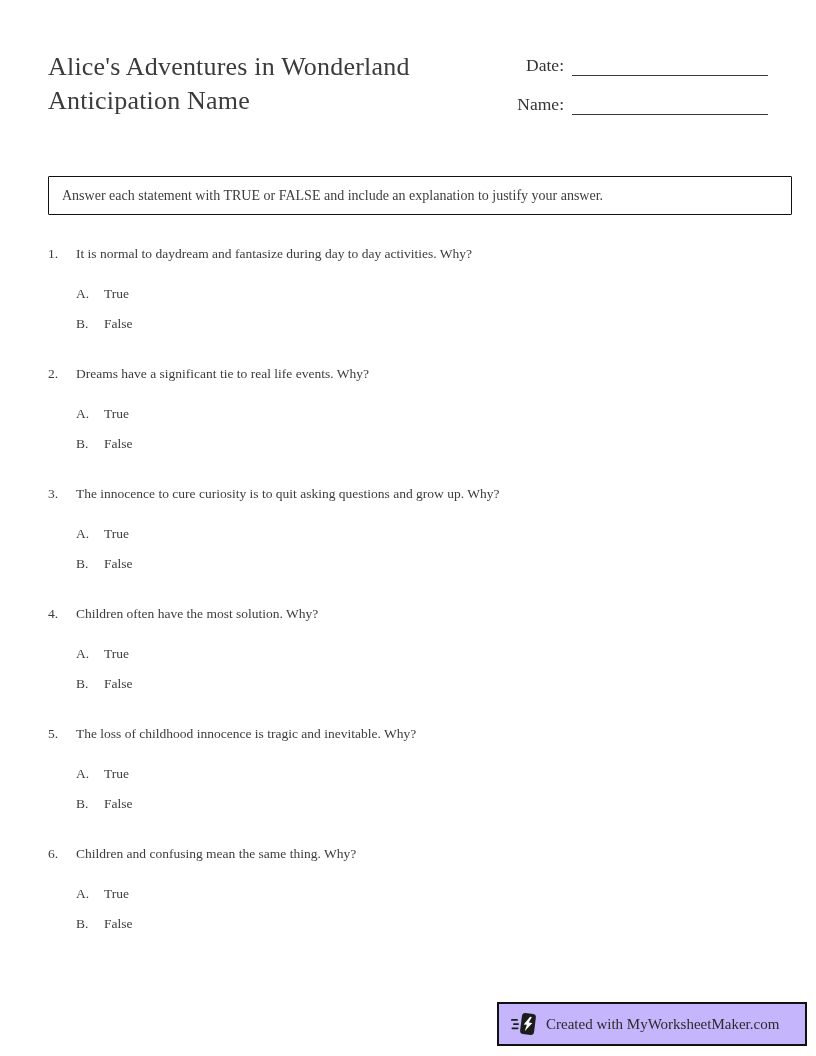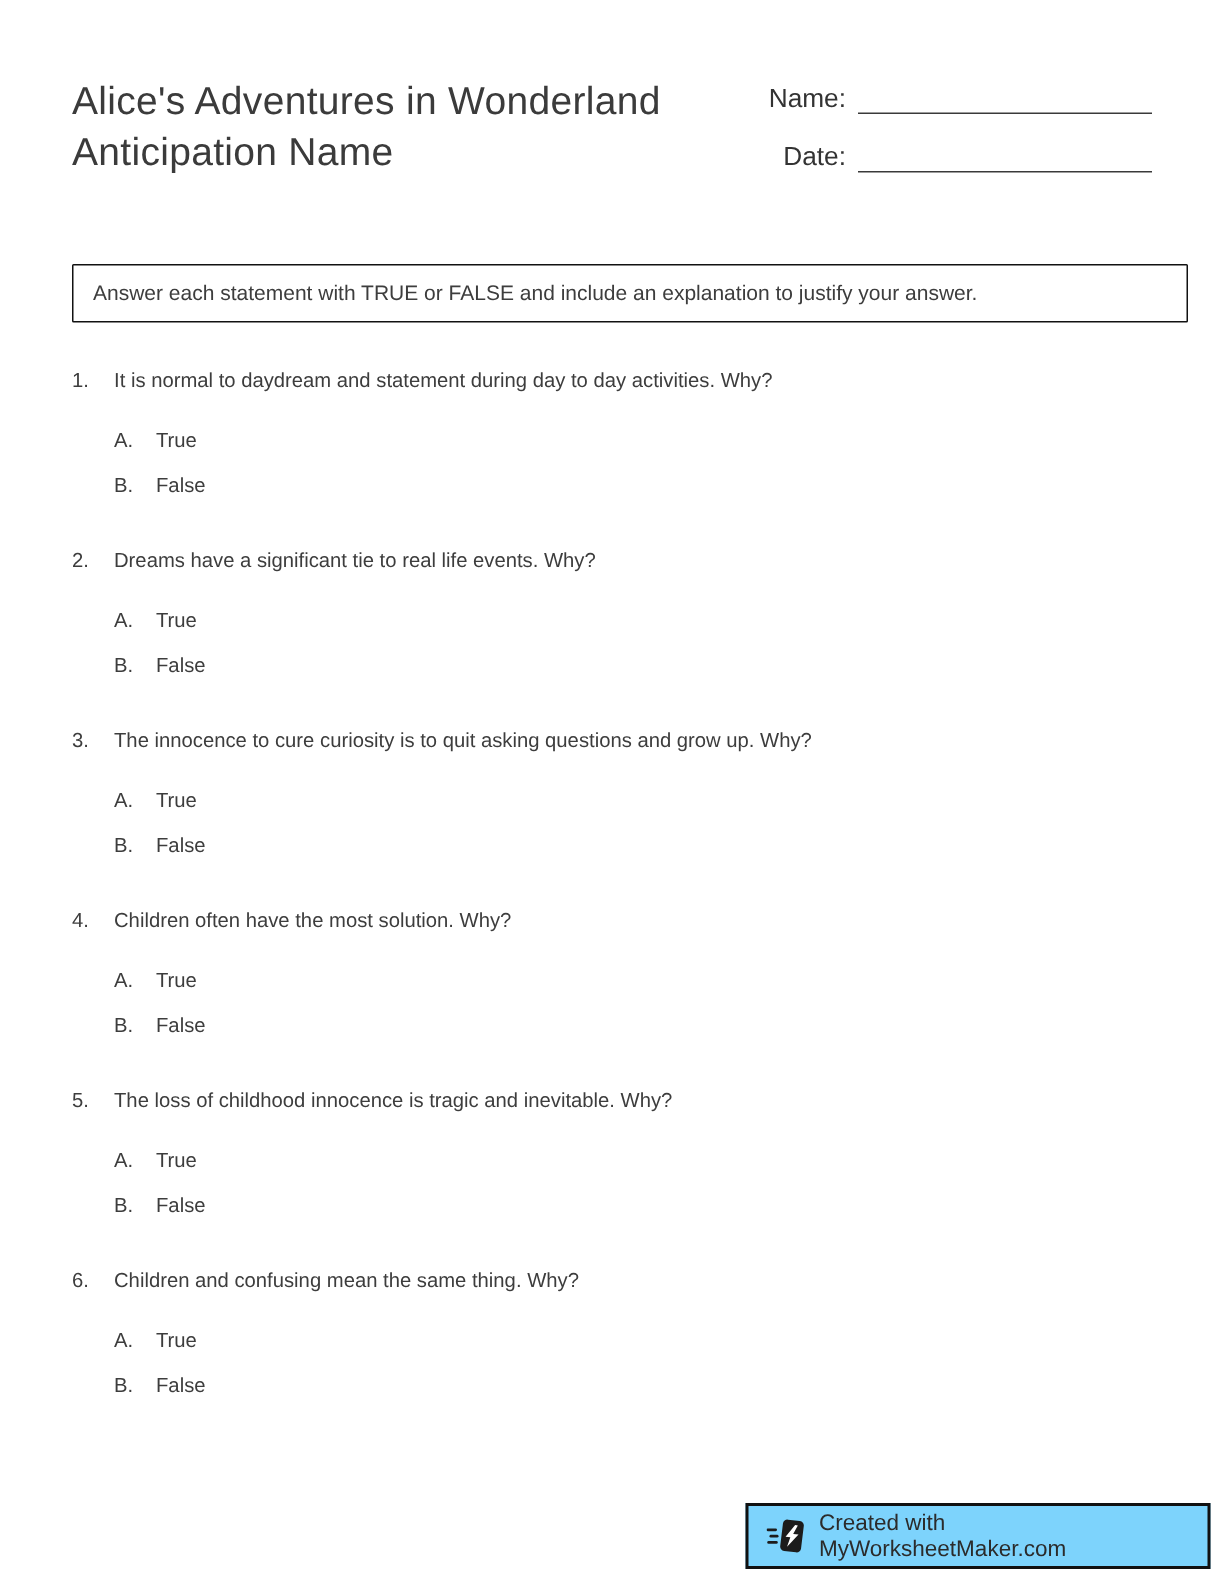--- a/index.html
+++ b/index.html
@@ -2,21 +2,21 @@
 <html><head>
 <meta charset="utf-8">
 <style>
   * { margin: 0; padding: 0; box-sizing: border-box; }
   html, body { background: #ffffff; }
   .page {
     position: relative;
     width: 816px;
     height: 1056px;
     background: #ffffff;
-    font-family: Liberation Sans, sans-serif;
+    font-family: Liberation Serif, serif;
     color: #3d3d3d;
     overflow: hidden;
   }
   
   .header {
     display: flex;
     justify-content: space-between;
     align-items: flex-start;
     margin: 50px 48px 0 48px;
   }
@@ -68,58 +68,58 @@
   .option + .option { margin-top: 10px; }
   .opt-letter { width: 28px; flex: 0 0 28px; }
   
   .footer-credit {
     position: absolute;
     right: 9px;
     bottom: 10px;
     width: 310px;
     height: 44px;
     border: 2px solid #111111;
-    background: #7dd3fc;
+    background: #c4b5fd;
     display: flex;
     align-items: center;
     padding: 0 12px;
     font-size: 15px;
     color: #2b2b2b;
   }
   .logo { display: inline-flex; margin-right: 9px; }
 </style>
 </head>
 <body>
 
 <div class="page">
 
   <div class="header">
     <h1 class="title"><span>Alice's Adventures in Wonderland</span><br><span>Anticipation Name</span></h1>
     <div class="fields">
       <div class="field-row">
+        <span class="field-label">Date:</span>
+        <span class="field-line"></span>
+      </div>
+      <div class="field-row">
         <span class="field-label">Name:</span>
         <span class="field-line"></span>
       </div>
-      <div class="field-row">
-        <span class="field-label">Date:</span>
-        <span class="field-line"></span>
-      </div>
     </div>
   </div>
 
   <div class="instruction-box">
     <span>Answer each statement with TRUE or FALSE and include an explanation to justify your answer.</span>
   </div>
 
   <div class="questions">
 
     <div class="question">
       <div class="q-row">
         <span class="q-num">1.</span>
-        <span class="q-text">It is normal to daydream and statement during day to day activities. Why?</span>
+        <span class="q-text">It is normal to daydream and fantasize during day to day activities. Why?</span>
       </div>
       <div class="options">
         <div class="option">
           <span class="opt-letter">A.</span>
           <span class="opt-label">True</span>
         </div>
         <div class="option">
           <span class="opt-letter">B.</span>
           <span class="opt-label">False</span>
         </div>

